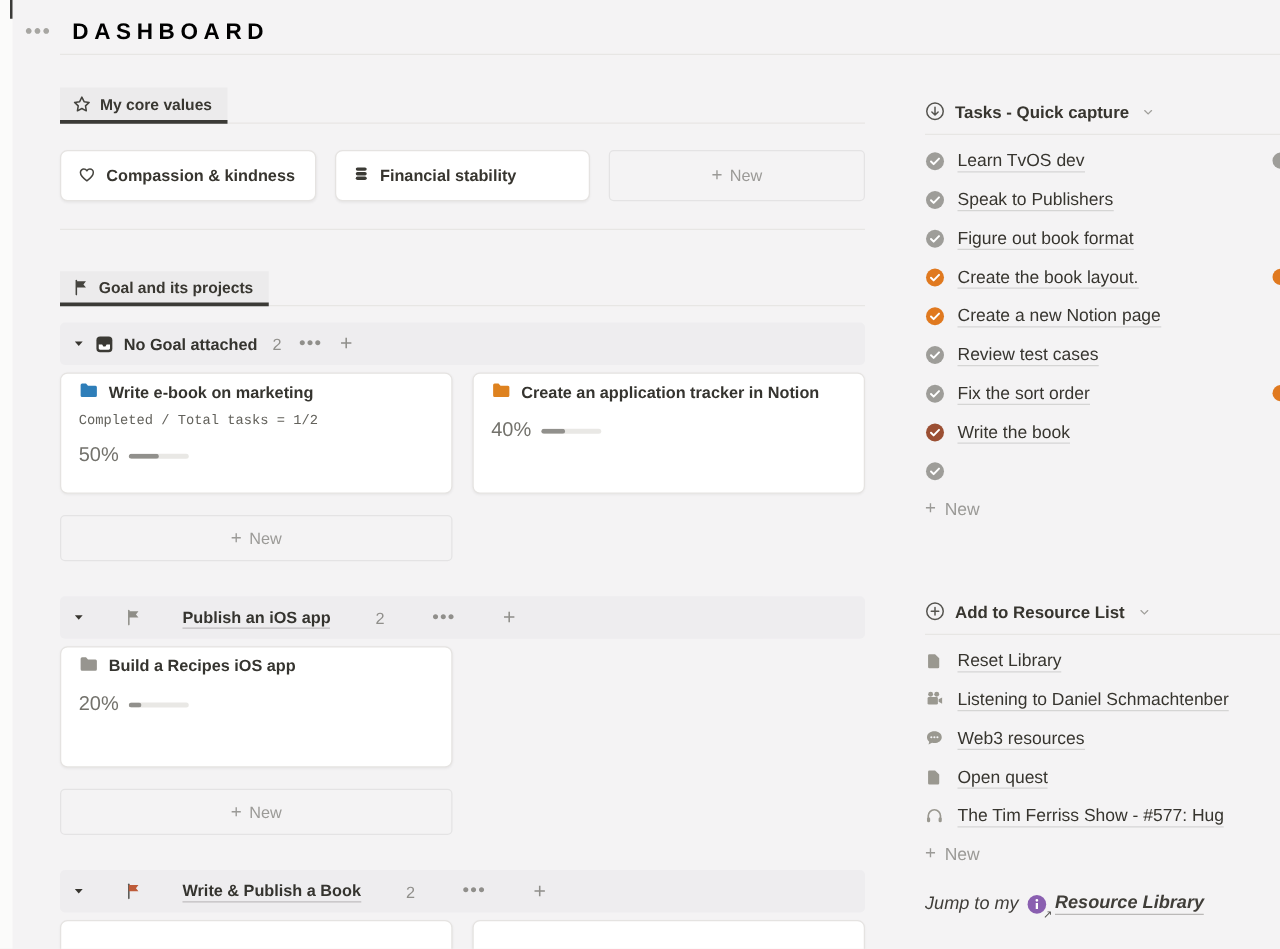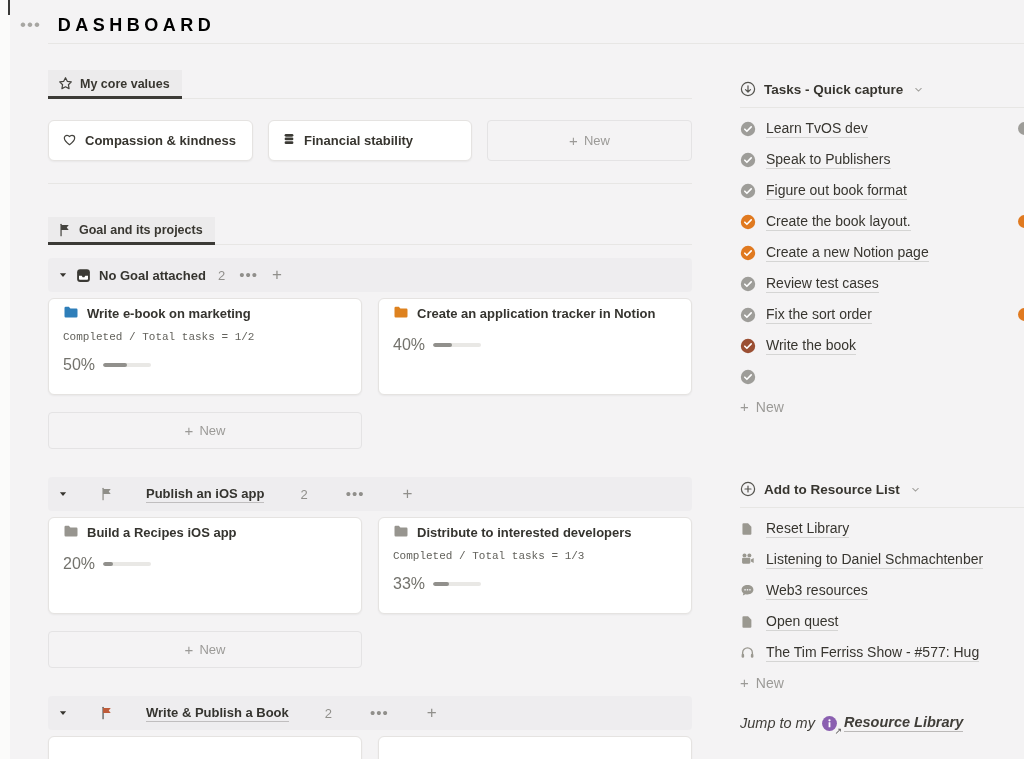--- a/index.html
+++ b/index.html
@@ -260,37 +260,20 @@
           </span>
           <span>Build a Recipes iOS app</span>
         </div>
         <div class="pc-progress">
           <span class="pc-pct">20%</span>
           <div class="bar">
               <div class="bar-fill" style="width: 20%;"></div>
             </div>
         </div>
       </div>
-      <div class="project-card">
-        <div class="pc-title">
-          <span style="color: rgb(151, 149, 143);">
-            <svg width="16" height="16" viewBox="0 0 16 16">
-                <path d="M1.5 4a1.2 1.2 0 0 1 1.2-1.2h3.1l1.6 1.7h6a1.2 1.2 0 0 1 1.1 1.2v6.6a1.2 1.2 0 0 1-1.2 1.2H2.7a1.2 1.2 0 0 1-1.2-1.2z" fill="currentColor"></path>
-              </svg>
-          </span>
-          <span>Distribute to interested developers</span>
-        </div>
-        <div class="pc-sub">Completed / Total tasks = 1/3</div>
-        <div class="pc-progress">
-          <span class="pc-pct">33%</span>
-          <div class="bar">
-              <div class="bar-fill" style="width: 33%;"></div>
-            </div>
-        </div>
-      </div>
     </div>
     <div class="new-card">
       <span class="plus-glyph">+</span>
       <span>New</span>
     </div>
 
     <div class="group-band later">
       <span class="toggle">
         <svg width="10" height="10" viewBox="0 0 16 16">
             <path d="M3 5h10L8 11z" fill="#37352F"></path>

